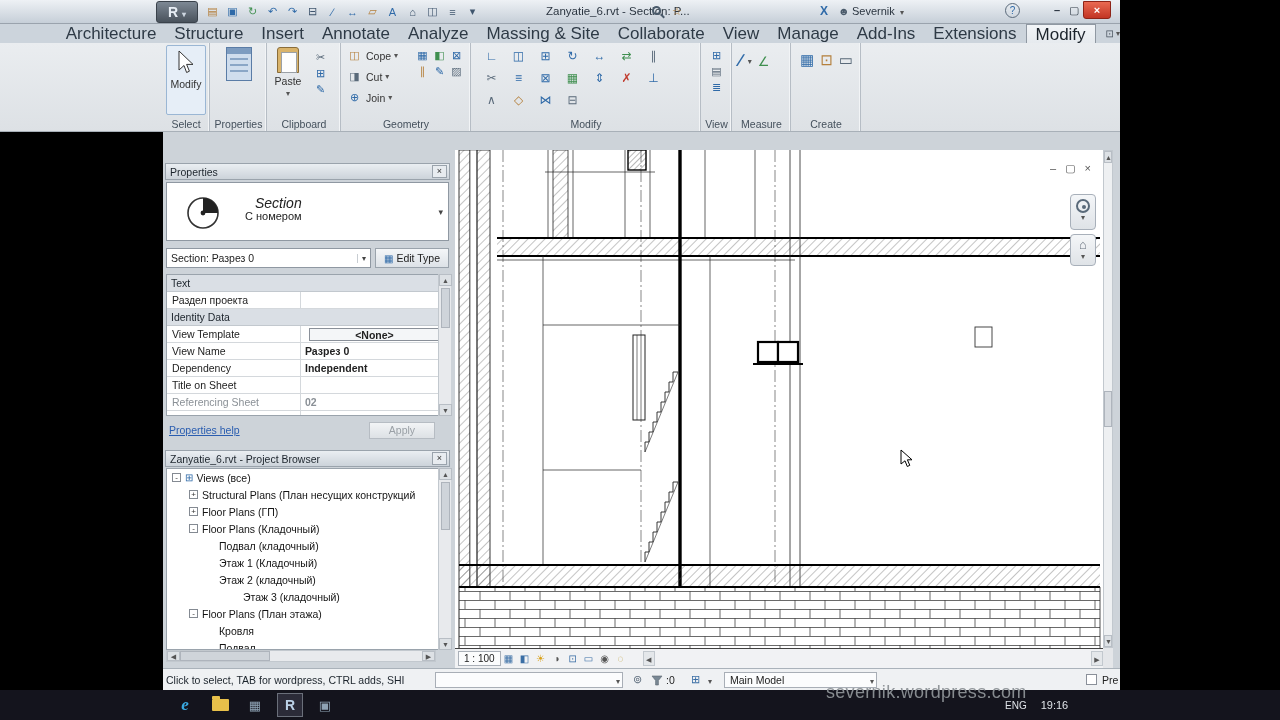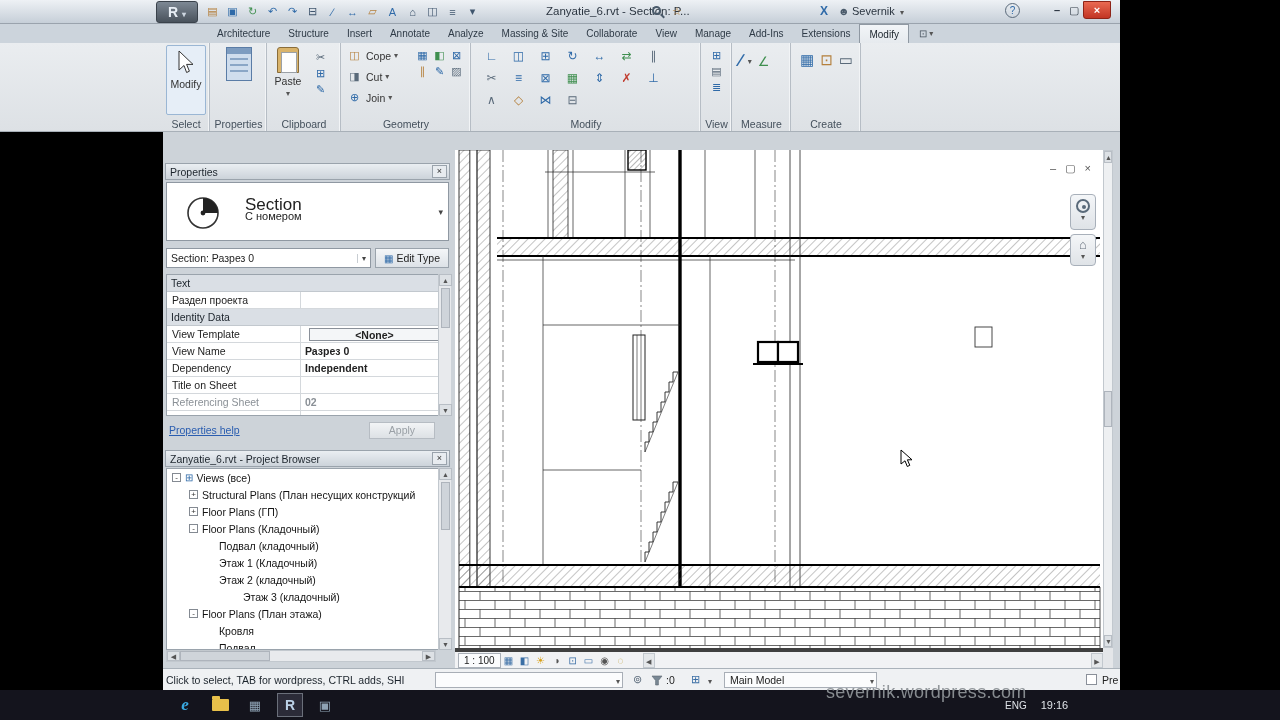--- a/index.html
+++ b/index.html
@@ -22,21 +22,21 @@
   .lens { position:absolute; width:9px; height:9px; border:2px solid #4a5a6a; border-radius:50%; }
   .lens:after { content:""; position:absolute; left:6px; top:7px; width:5px; height:2px; background:#4a5a6a; transform:rotate(45deg); }
   .tb-txt { font-size:11px; color:#2b3540; }
   .closebtn { position:absolute; left:1083px; top:1px; width:28px; height:18px; border-radius:0 0 3px 3px;
     background:linear-gradient(#ea6a52,#c23524); border:1px solid #8e2418; color:#fff; font-weight:bold;
     font-size:11px; text-align:center; line-height:16px; }
 
   
   .tabrow { position:absolute; left:0; top:24px; width:1120px; height:19px; background:#ccd4dc; display:flex; align-items:stretch; }
   .tabrow .spacer { width:208px; }
-  .tab { padding:0 9px; font-size:10px; line-height:19px; color:#2e3a46; white-space:nowrap; }
+  .tab { padding:0 9px; font-size:17px; line-height:19px; color:#2e3a46; white-space:nowrap; }
   .tab.active { background:linear-gradient(#f2f5f8,#e6eaee); border:1px solid #8f98a2; border-bottom:none; color:#1c242c; }
   .ribtoggle { margin-left:10px; display:flex; align-items:center; gap:2px; color:#4a5560; font-size:10px; }
 
   
   .ribbon { position:absolute; left:0; top:43px; width:1120px; height:89px;
     background:linear-gradient(#eaedf0,#dde1e5); border-bottom:1px solid #a8b0b8; }
   .panel { position:absolute; top:0; height:88px; border-right:1px solid #b6bdc5; box-shadow:inset -1px 0 0 #f2f4f6; }
   .plabel { position:absolute; bottom:1px; left:0; right:0; text-align:center; font-size:10.5px; color:#44505c; white-space:nowrap; }
   .bigbtn { display:flex; flex-direction:column; align-items:center; justify-content:flex-start; gap:2px; padding-top:4px; height:70px; }
   .bigbtn .blabel { font-size:10.5px; color:#333; }
@@ -57,21 +57,21 @@
   
   .blackleft { position:absolute; left:0; top:132px; width:163px; height:558px; background:#000; }
   .blackright { position:absolute; left:1120px; top:0; width:160px; height:690px; background:#000; }
   .palcol { position:absolute; left:163px; top:132px; width:289px; height:536px; background:#cdd3d9; }
   .phdr { position:absolute; left:2px; width:285px; height:17px;
     background:linear-gradient(#eaeef2,#ccd3da); border:1px solid #9aa3ac; display:flex; align-items:center; }
   .phdr .t { flex:1; font-size:10.5px; color:#1c242c; padding-left:4px; }
   .phdr .x { width:15px; height:13px; margin-right:2px; border:1px solid #9aa3ac; background:#e8ecf0;
     font-size:9px; line-height:11px; text-align:center; color:#333; }
   .typesel { position:absolute; left:3px; top:50px; width:283px; height:59px; background:#fff; border:1px solid #8f98a2; }
-  .typesel .txt1 { position:absolute; left:78px; top:12px; font-size:17px; color:#222; }
+  .typesel .txt1 { position:absolute; left:88px; top:12px; font-size:14px; color:#222;font-style:italic; }
   .typesel .txt2 { position:absolute; left:78px; top:27px; font-size:11px; color:#222; }
   .typesel .dd { position:absolute; right:5px; top:24px; font-size:9px; color:#444; }
   .combo { height:20px; background:#fff; border:1px solid #8f98a2; display:flex; align-items:center; font-size:10.5px; color:#222; }
   .combo .cv { flex:1; padding-left:4px; white-space:nowrap; overflow:hidden; }
   .combo .dd { width:13px; text-align:center; font-size:8px; color:#444; border-left:1px solid #c8cdd2; }
   .etbtn { position:absolute; left:212px; top:116px; width:74px; height:20px; border:1px solid #9aa3ac;
     background:linear-gradient(#f4f6f8,#dde2e7); display:flex; align-items:center; justify-content:center; gap:3px;
     font-size:10.5px; color:#222; }
   .grid { position:absolute; left:3px; top:142px; width:283px; height:142px; background:#fff; border:1px solid #9aa3ac; overflow:hidden; }
   .grow2 { display:flex; height:17px; border-bottom:1px solid #d4d8dc; font-size:10.5px; }
@@ -99,21 +99,21 @@
   
   .canvaszone { position:absolute; left:452px; top:132px; width:668px; height:536px; background:#cdd3d9; }
   .drawing { position:absolute; left:3px; top:18px; width:648px; height:498px; background:#fff; }
   .navglyphs { position:absolute; left:598px; top:30px; display:flex; gap:9px; color:#555; font-size:11px; }
   .navbtn { position:absolute; left:618px; width:26px; border:1px solid #a8b0ba; border-radius:4px;
     background:linear-gradient(#f4f6f8,#dfe3e7); display:flex; flex-direction:column; align-items:center; }
   .wheelic { width:14px; height:14px; border:2px solid #5a6a7a; border-radius:50%; margin-top:4px; position:relative; }
   .wheelic:after { content:""; position:absolute; left:4px; top:4px; width:4px; height:4px; background:#5a6a7a; border-radius:50%; }
   .vscroll { position:absolute; left:651px; top:18px; width:10px; height:498px; background:#eef0f2; border:1px solid #c2c8ce; }
   .vthumb { position:absolute; left:0px; top:240px; width:8px; height:36px; background:#d7dbe0; border:1px solid #aeb4bc; }
-  .viewbar { position:absolute; left:3px; top:516px; width:648px; height:20px; background:#f1f2f4; border-top:4px solid #404040; display:flex; align-items:center; }
+  .viewbar { position:absolute; left:3px; top:516px; width:648px; height:20px; background:#f1f2f4; border-top:1px solid #404040; display:flex; align-items:center; }
   .scalebox { height:15px; border:1px solid #aab0b8; background:#fbfcfd; font-size:10px; color:#222; padding:0 5px; line-height:13px; margin-left:3px; }
   .vbi { width:16px; height:15px; display:flex; align-items:center; justify-content:center; font-size:10px; color:#3a6ea5; }
   .vbi.sun { color:#d9a21b; } .vbi.dark { color:#555; } .vbi.bulb { color:#b99a2e; }
   .scrl { width:12px; height:15px; font-size:7px; color:#555; text-align:center; line-height:15px; background:#e4e7ea; border:1px solid #c2c8ce; }
   .corner { position:absolute; left:651px; top:516px; width:10px; height:20px; background:#e4e6e9; }
 
   
   .statusbar { position:absolute; left:163px; top:668px; width:957px; height:22px; background:#eff1f3; border-top:1px solid #aab2ba; }
   .sprompt { position:absolute; left:3px; top:5px; font-size:10.5px; color:#1c242c; white-space:nowrap; }
   .scombo { position:absolute; left:272px; top:3px; width:188px; height:16px; background:#fbfcfd; border:1px solid #a8aeb6; }

